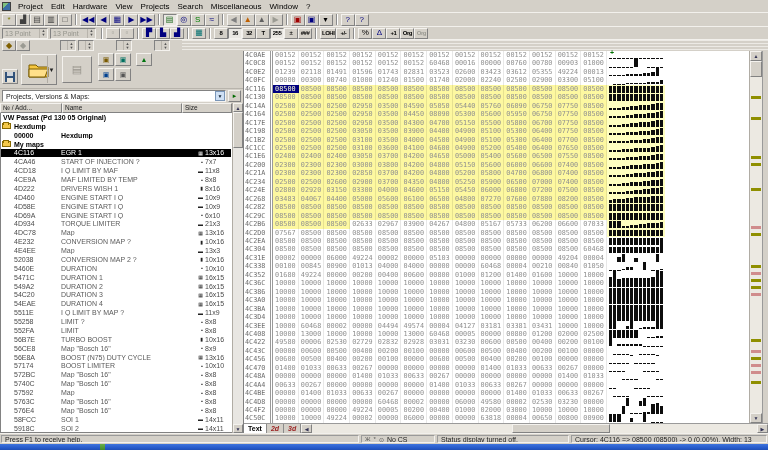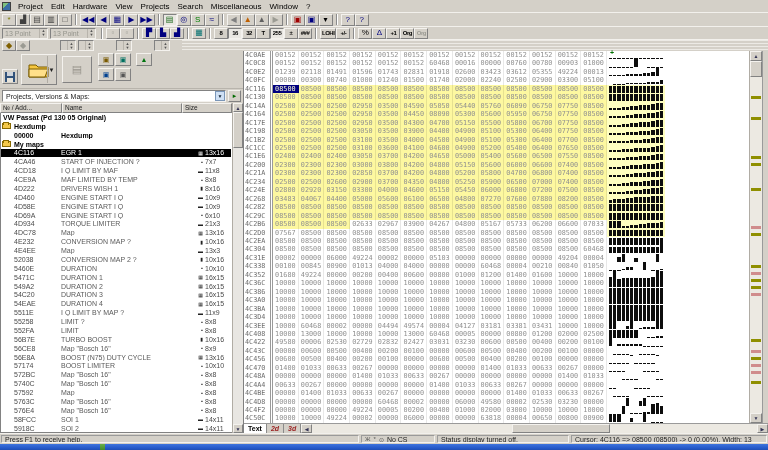--- a/index.html
+++ b/index.html
@@ -709,21 +709,21 @@
               <span class="hcell">00903</span>
               <span class="hcell">01000</span>
             </div>
             <div class="hrow">
               <span class="hcell">01239</span>
               <span class="hcell">02118</span>
               <span class="hcell">01491</span>
               <span class="hcell">01596</span>
               <span class="hcell">01743</span>
               <span class="hcell">02831</span>
-              <span class="hcell">01918</span>
+              <span class="hcell">03523</span>
               <span class="hcell">02600</span>
               <span class="hcell">03423</span>
               <span class="hcell">03612</span>
               <span class="hcell">05355</span>
               <span class="hcell">49224</span>
               <span class="hcell">00013</span>
             </div>
             <div class="hrow">
               <span class="hcell">00000</span>
               <span class="hcell">00300</span>
@@ -1188,21 +1188,21 @@
               <span class="hcell">01200</span>
               <span class="hcell">02000</span>
               <span class="hcell">02500</span>
             </div>
             <div class="hrow">
               <span class="hcell">49580</span>
               <span class="hcell">00006</span>
               <span class="hcell">02530</span>
               <span class="hcell">02729</span>
               <span class="hcell">02832</span>
-              <span class="hcell">02427</span>
+              <span class="hcell">02928</span>
               <span class="hcell">03031</span>
               <span class="hcell">03230</span>
               <span class="hcell">00600</span>
               <span class="hcell">00500</span>
               <span class="hcell">00400</span>
               <span class="hcell">00200</span>
               <span class="hcell">00100</span>
             </div>
             <div class="hrow">
               <span class="hcell">00000</span>

